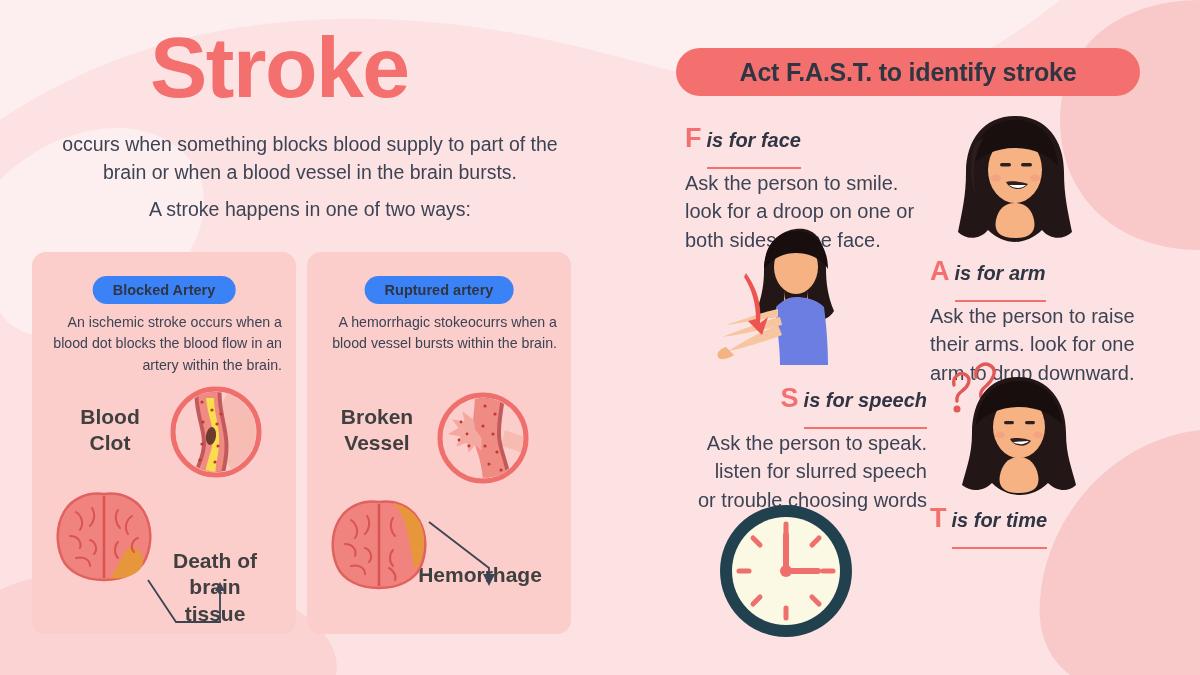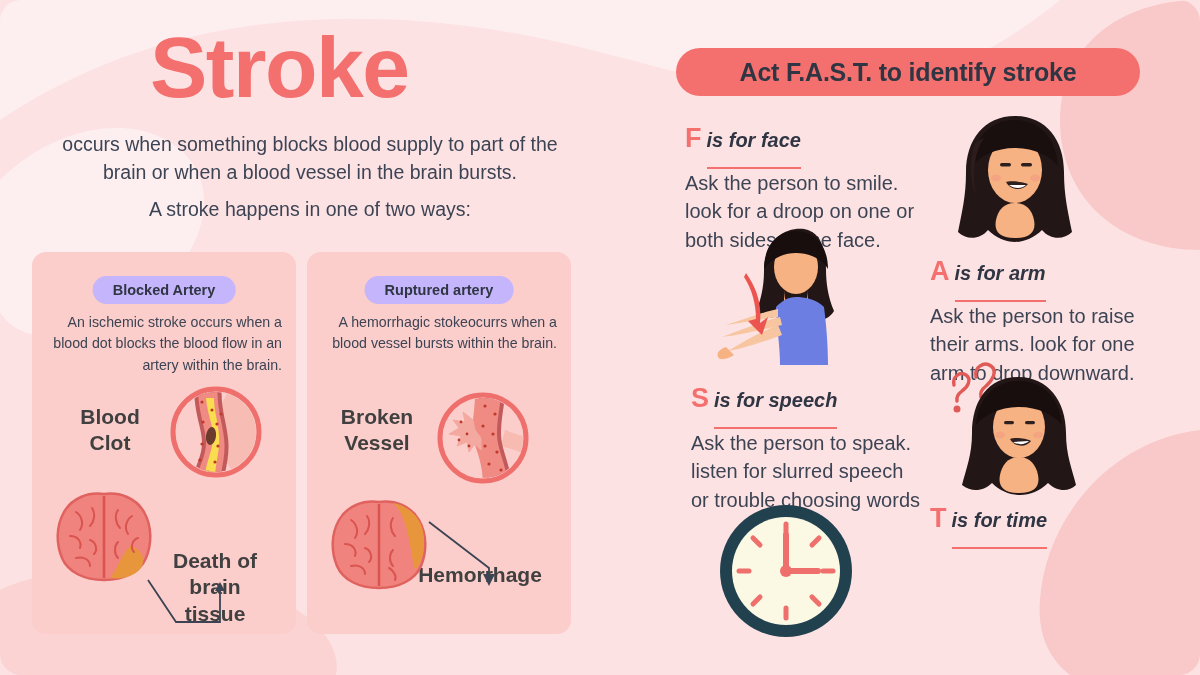--- a/index.html
+++ b/index.html
@@ -8,21 +8,20 @@
     font-family: "Liberation Sans", sans-serif;
     background: #fde2e4;
     overflow: hidden;
     position: relative;
   }
   #stage {
     position: absolute; inset: 0;
     width: 1200px; height: 675px;
     overflow: hidden;
     background: #fde2e4;
-    border-radius: 21px;
   }
   .bg-layer { position: absolute; inset: 0; width: 1200px; height: 675px; }
 
   
   .left-col {
     position: absolute; left: 0; top: 0; width: 620px; height: 675px;
   }
   .title {
     position: absolute; left: 150px; top: 24px;
     font-size: 86px; font-weight: 800; color: #f4706e;
@@ -39,21 +38,21 @@
 
   .card {
     position: absolute; top: 252px; height: 382px;
     background: #fbcdcb; border-radius: 14px;
   }
   .card.one { left: 32px; width: 264px; }
   .card.two { left: 307px; width: 264px; }
 
   .pill {
     position: absolute; top: 24px; left: 50%; transform: translateX(-50%);
-    background: #c4b5fd; color: #2f3542; font-weight: 700; font-size: 14.5px;
+    background: #3b82f6; color: #2f3542; font-weight: 700; font-size: 14.5px;
     padding: 6px 20px; border-radius: 20px; white-space: nowrap; text-align: right;
   }
   .card-desc {
     position: absolute; top: 60px; left: 14px; right: 14px;
     text-align: right; color: #3c4454; font-size: 14.2px; line-height: 1.5;
   }
 
   .lbl {
     position: absolute; color: #404040; font-weight: 700; font-size: 21px;
     line-height: 1.25; text-align: center;
@@ -90,21 +89,21 @@
   }
   .fast-phrase {
     color: #2f3542; font-weight: 700; font-size: 20px;
     border-bottom: 2.5px solid #f4706e; padding-bottom: 16px; margin-left: 5px; font-style: italic;
   }
   .fast-body {
     margin-top: 14px; color: #3c4454; font-size: 20px; line-height: 1.42;
   }
   .blk-f { left: 65px; top: 125px; }
   .blk-a { left: 310px; top: 258px; }
-  .blk-s { left: 71px; top: 385px; }
+  .blk-s { left: 77px; top: 385px; text-align: right; }
   .blk-t { left: 310px; top: 505px; }
 
   .illus { position: absolute; }
   .ill-face  { left: 320px; top: 108px; }
   .ill-arm   { left: 86px;  top: 225px; }
   .ill-conf  { left: 316px; top: 355px; }
   .ill-clock { left: 93px;  top: 498px; }
 </style>
 </head>
 <body>

